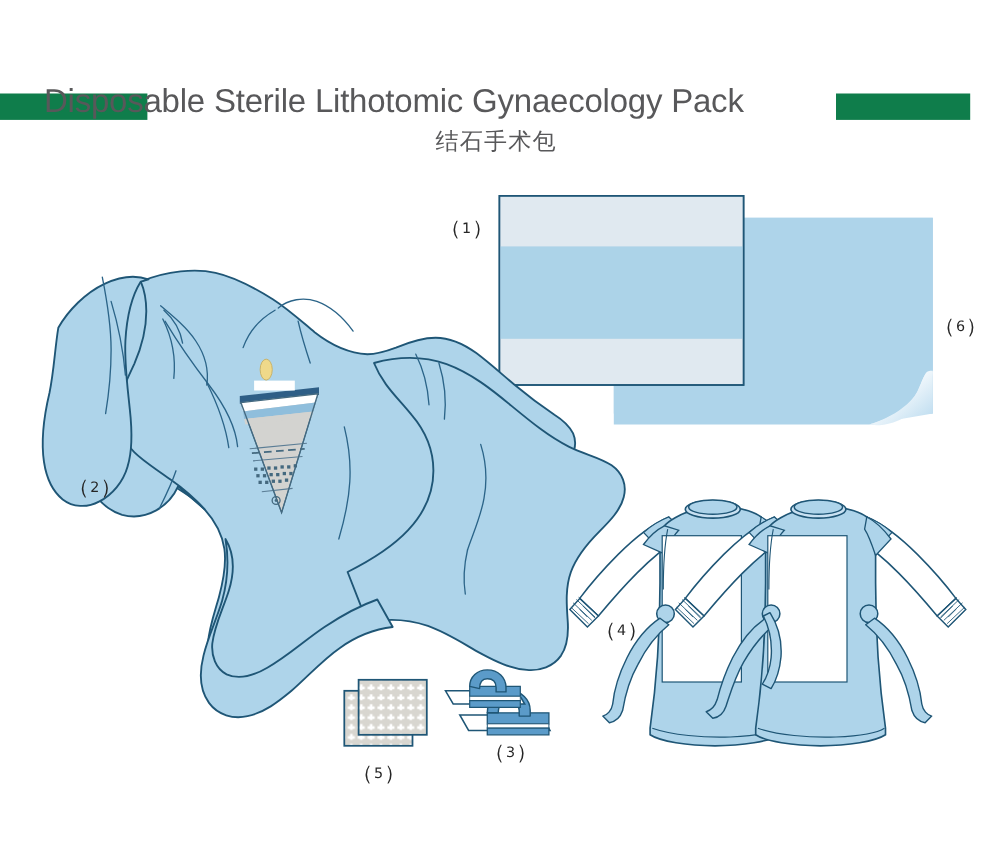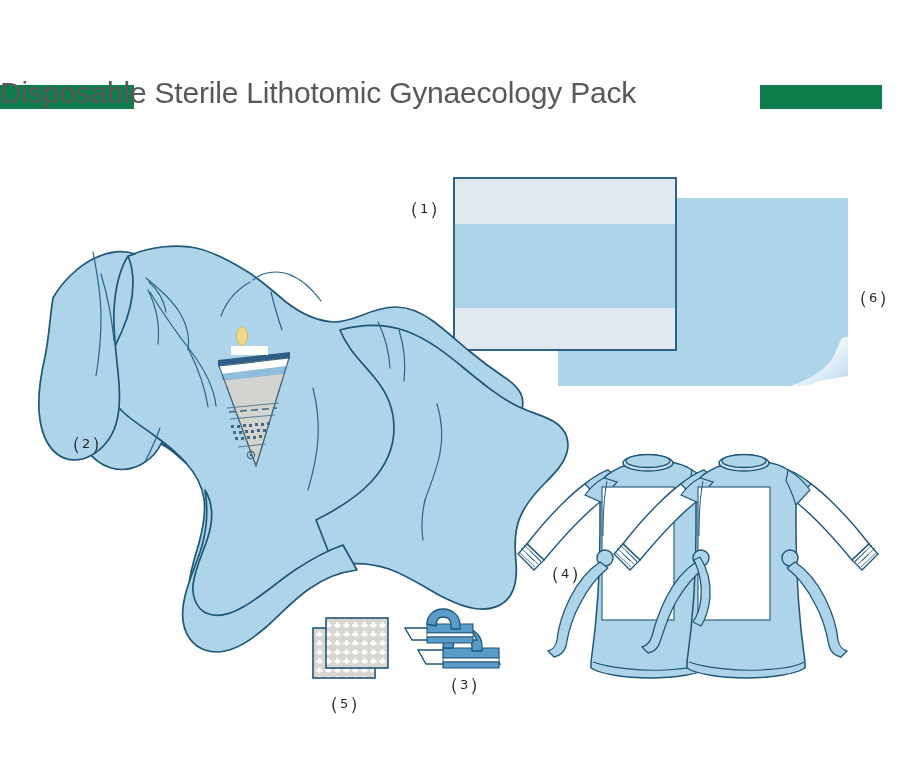--- a/index.html
+++ b/index.html
@@ -33,20 +33,21 @@
     background: #0F7D4B;
   }
   #green-bar-left  { left: 0px;   width: 134px; }
   #green-bar-right { left: 760px; width: 122px; }
 
   #title-en {
     position: absolute;
     left: 0;
     top: 0;
     width: 716px;
+    text-align: center;
     font-size: 30px;
     font-weight: 400;
     letter-spacing: -0.2px;
     color: #58585A;
     font-family: "Liberation Sans", "DejaVu Sans", sans-serif;
     white-space: nowrap;
   }
   #title-zh {
     position: absolute;
     left: 0;
@@ -96,20 +97,21 @@
 </style>
 </head>
 <body>
 
 <div id="page">
 
   <div id="header">
     <div class="green-bar" id="green-bar-left"></div>
     <div class="green-bar" id="green-bar-right"></div>
     <div id="title-en">Disposable Sterile Lithotomic Gynaecology Pack</div>
+    <div id="title-zh">结石手术包</div>
   </div>
 
   <svg class="art" viewBox="0 0 902 771">
     <defs>
 
       <linearGradient id="curlGrad" x1="0" y1="0" x2="1" y2="1">
         <stop offset="0%" stop-color="#ffffff"></stop>
         <stop offset="45%" stop-color="#f2f8fc"></stop>
         <stop offset="100%" stop-color="#b7d9ee"></stop>
       </linearGradient>

